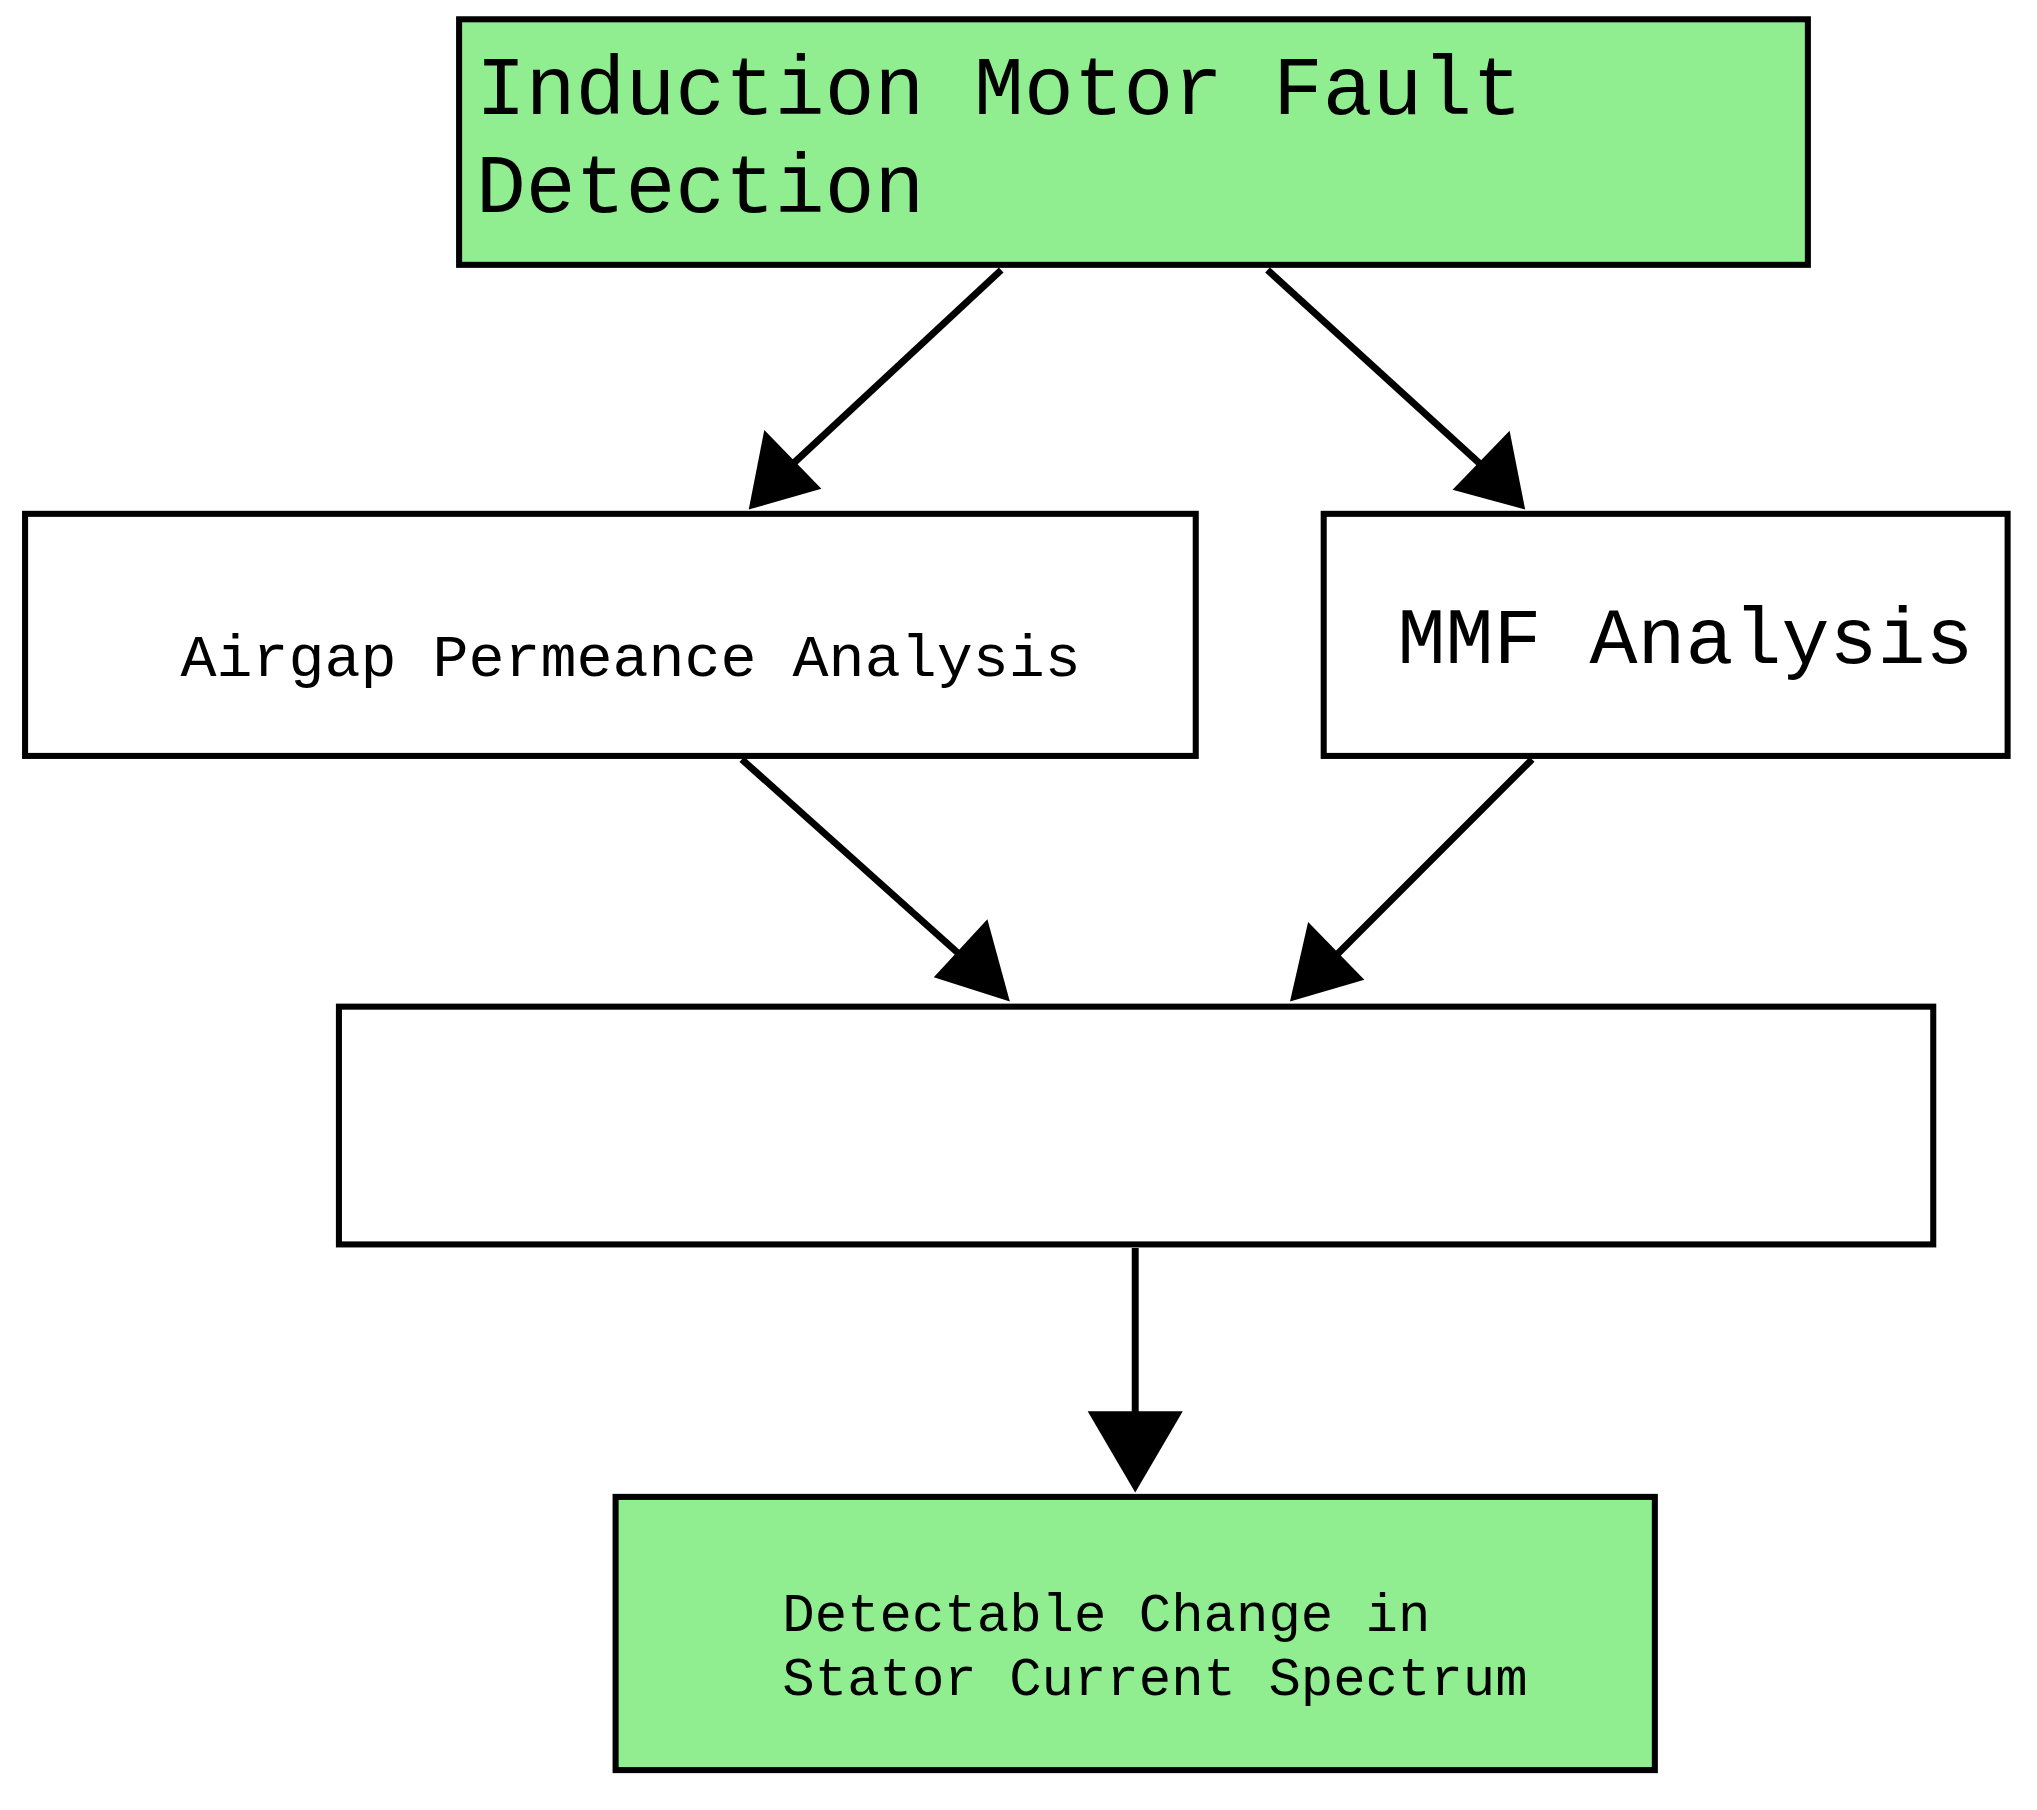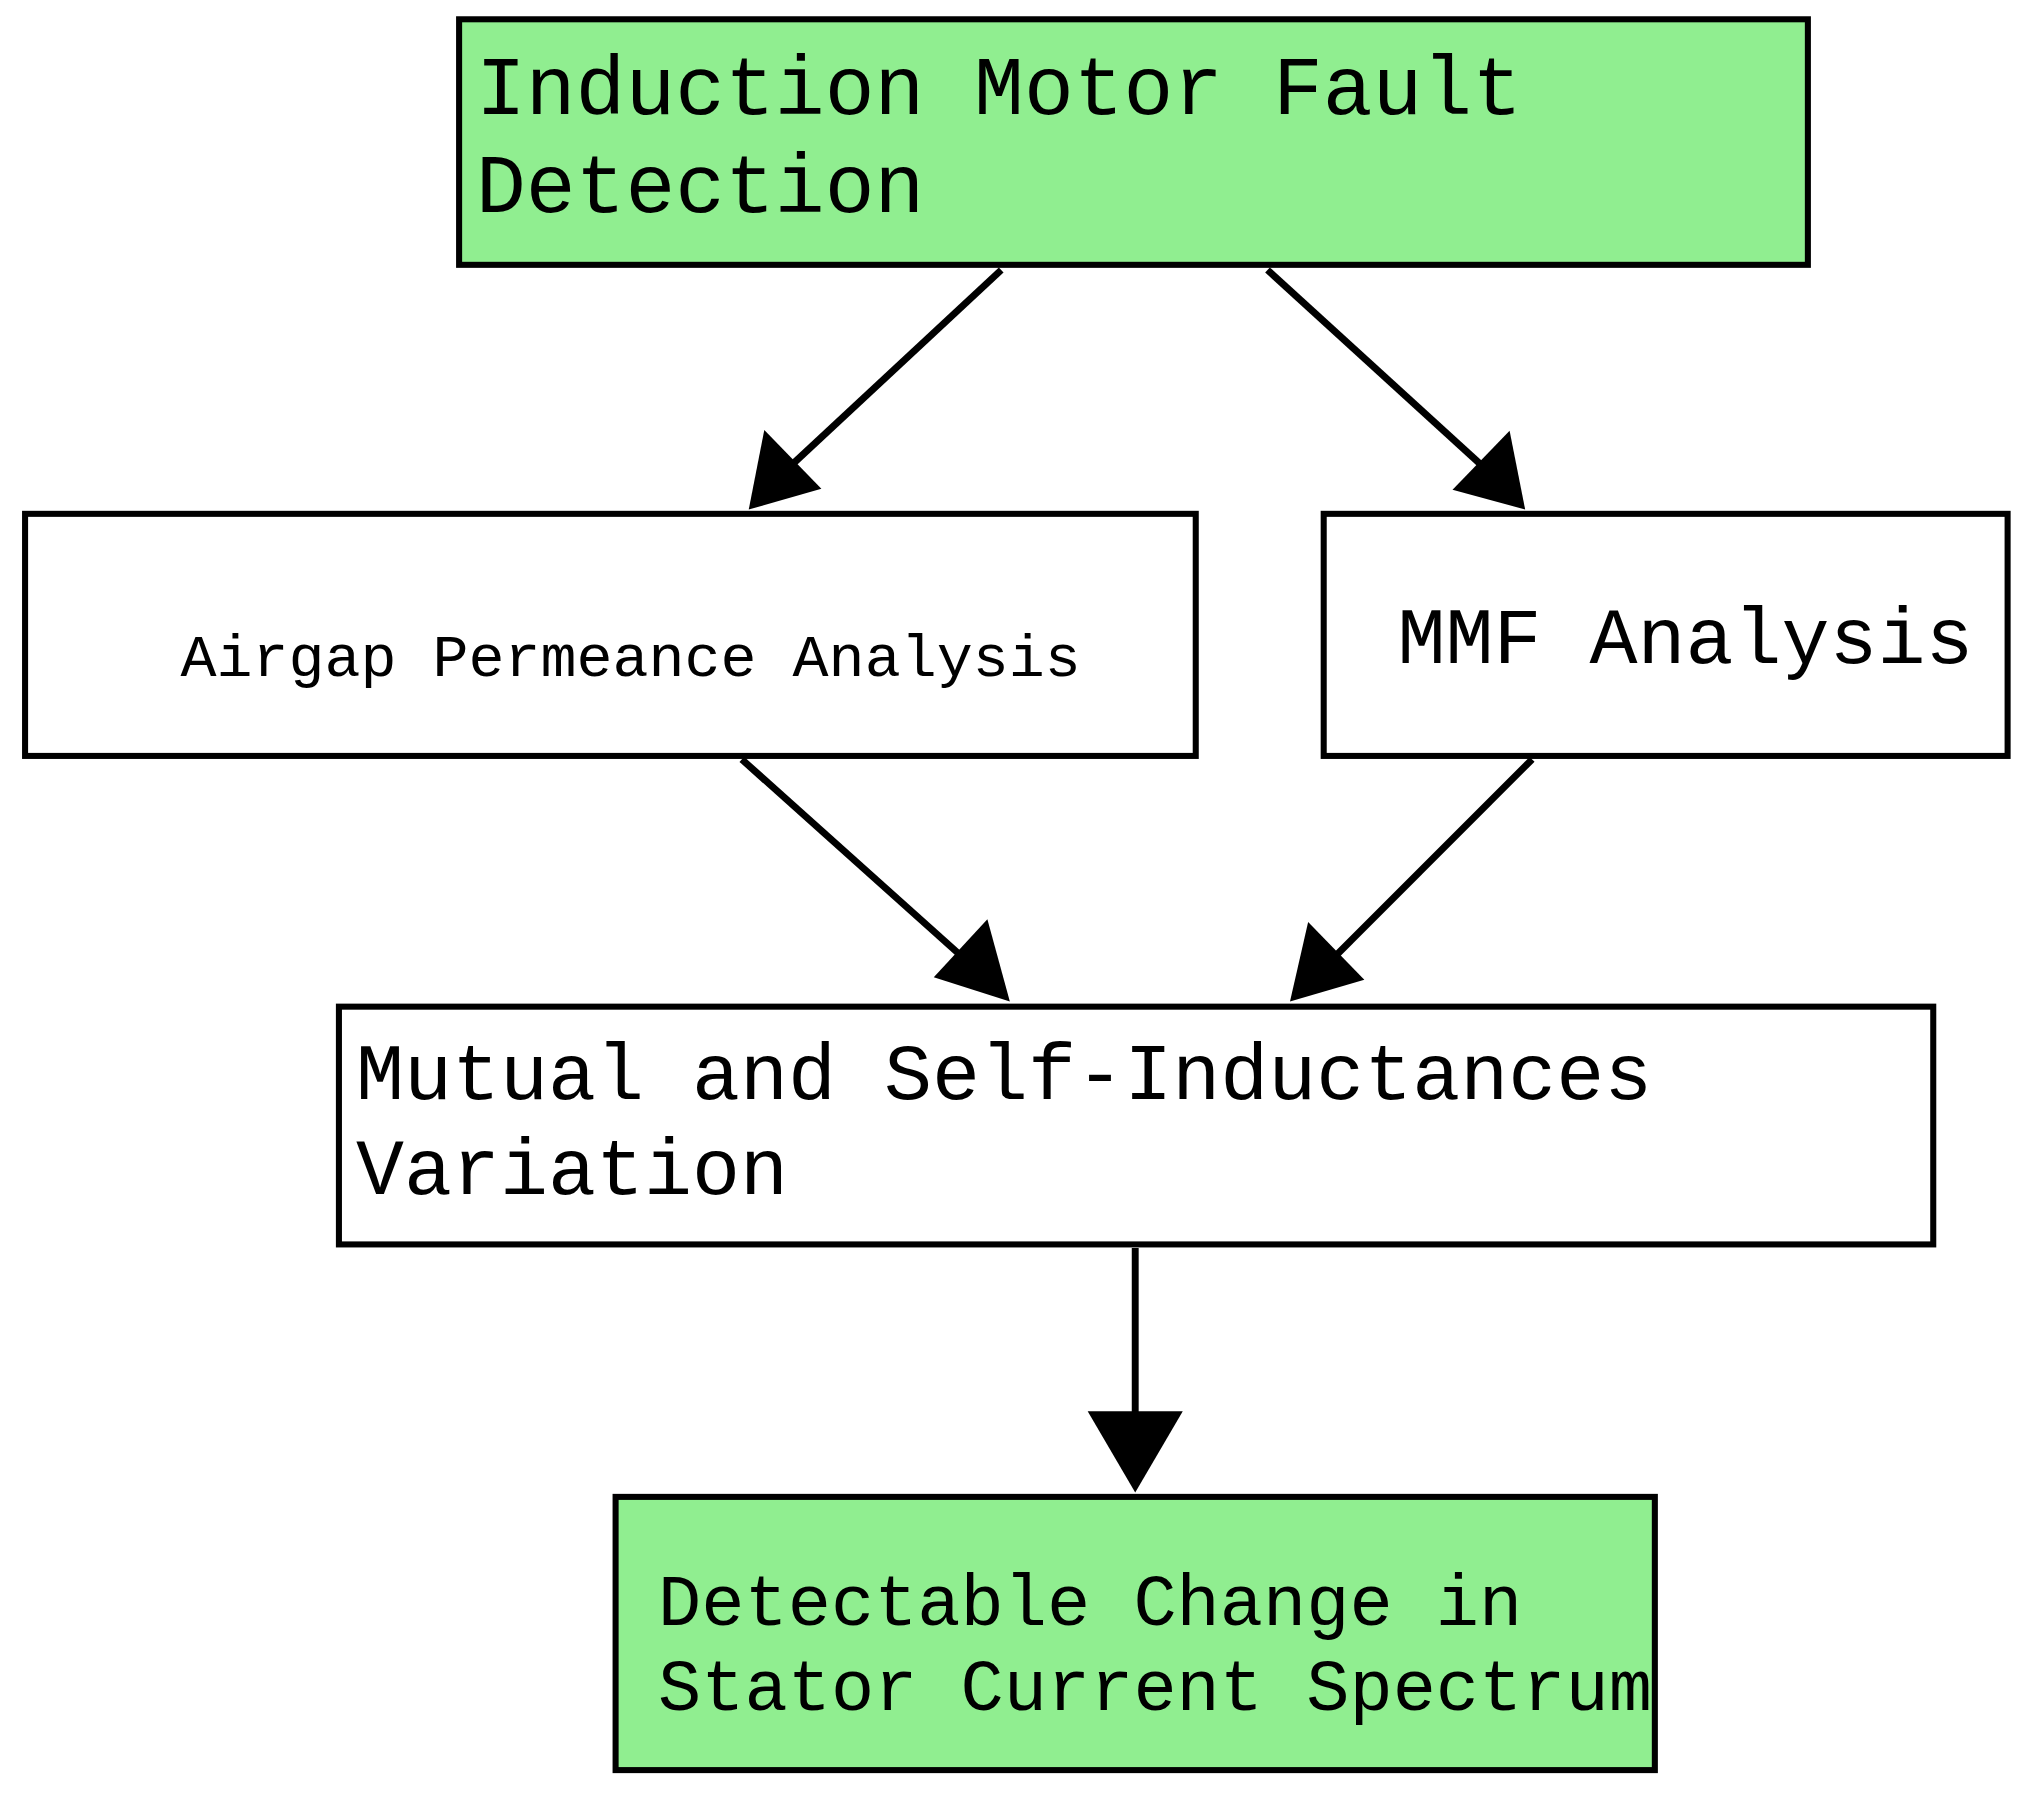--- a/index.html
+++ b/index.html
@@ -46,21 +46,21 @@
     font-weight: 400;
     line-height: 1.18;
     white-space: pre-line;
     pointer-events: none;
     padding-left: 20px;
   }
   #label-top      { left: 456px;  top: 15.6px;   width: 1356px; height: 252px; font-size: 83px; }
   #label-airgap   { left: 21.6px;   top: 510px;  width: 1178px; height: 249px; font-size: 60px; margin-top: 26px; }
   #label-mmf      { left: 1320px; top: 518px;  width: 691px;  height: 249px; font-size: 80px; }
   #label-mutual   { left: 336px;  top: 1003px; width: 1601px; height: 245px; font-size: 80px; }
-  #label-bottom   { left: 612px;  top: 1493px; width: 1046px; height: 312px; font-size: 72px; border-radius: 30px; }
+  #label-bottom   { left: 612px;  top: 1493px; width: 1046px; height: 312px; font-size: 54px; border-radius: 30px; }
 </style>
 </head>
 <body>
 
 <div id="stage">
 
   <svg id="flow" viewBox="0 0 2356 2094">
 
     <rect class="node-rect green" x="531" y="22" width="1560" height="284"></rect>
 
@@ -99,19 +99,18 @@
     </g>
 
   </svg>
 
   <div class="node-label" id="label-top">Induction Motor Fault Detection</div>
 
   <div class="node-label" id="label-airgap">Airgap Permeance Analysis</div>
 
   <div class="node-label" id="label-mmf">MMF Analysis</div>
 
-  <div class="node-label" id="label-mutual">Mutual and Self-Inductances Variation</div>
 
   <div class="node-label" id="label-bottom">Detectable Change in
 Stator Current Spectrum</div>
 
 </div>
 
 
 </body></html>

